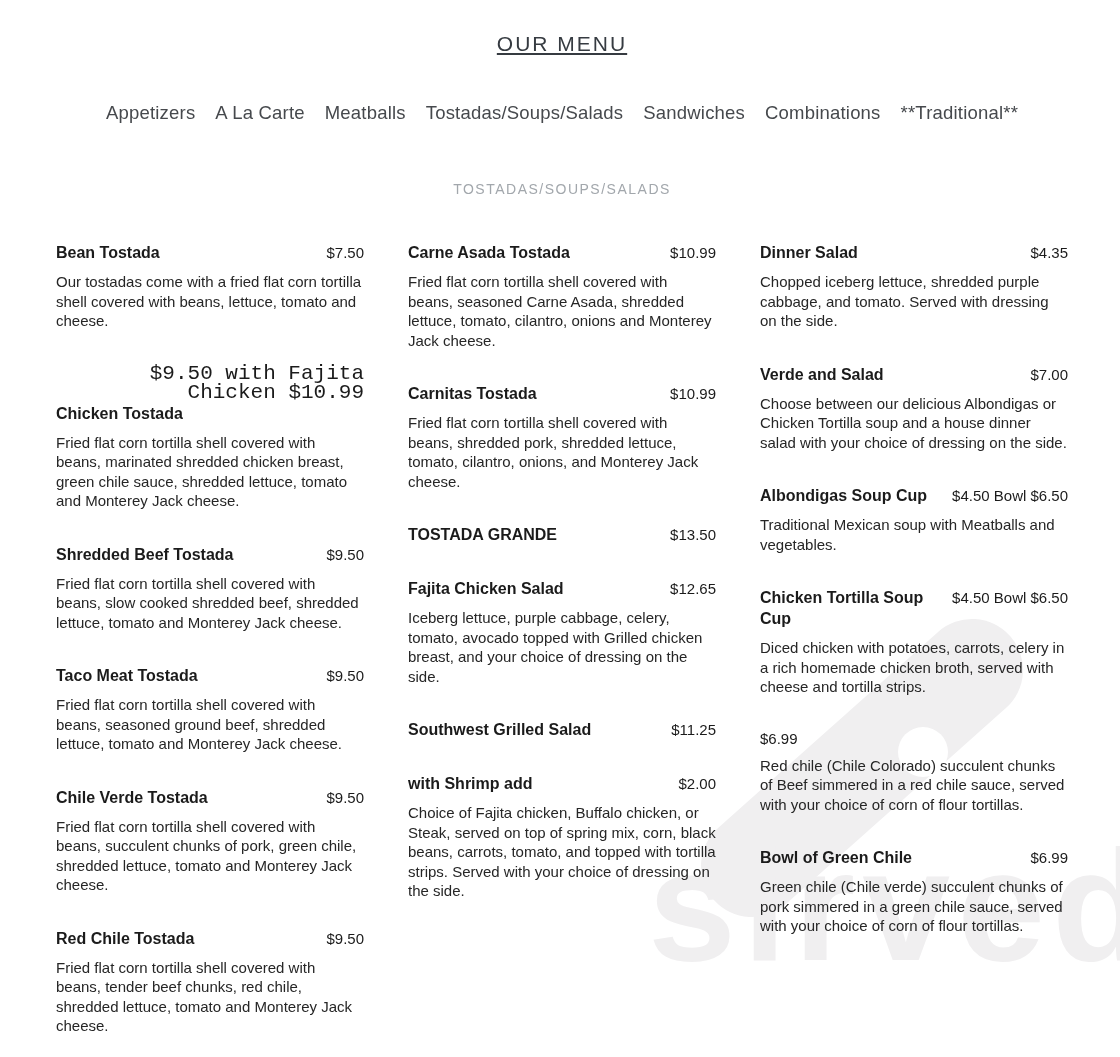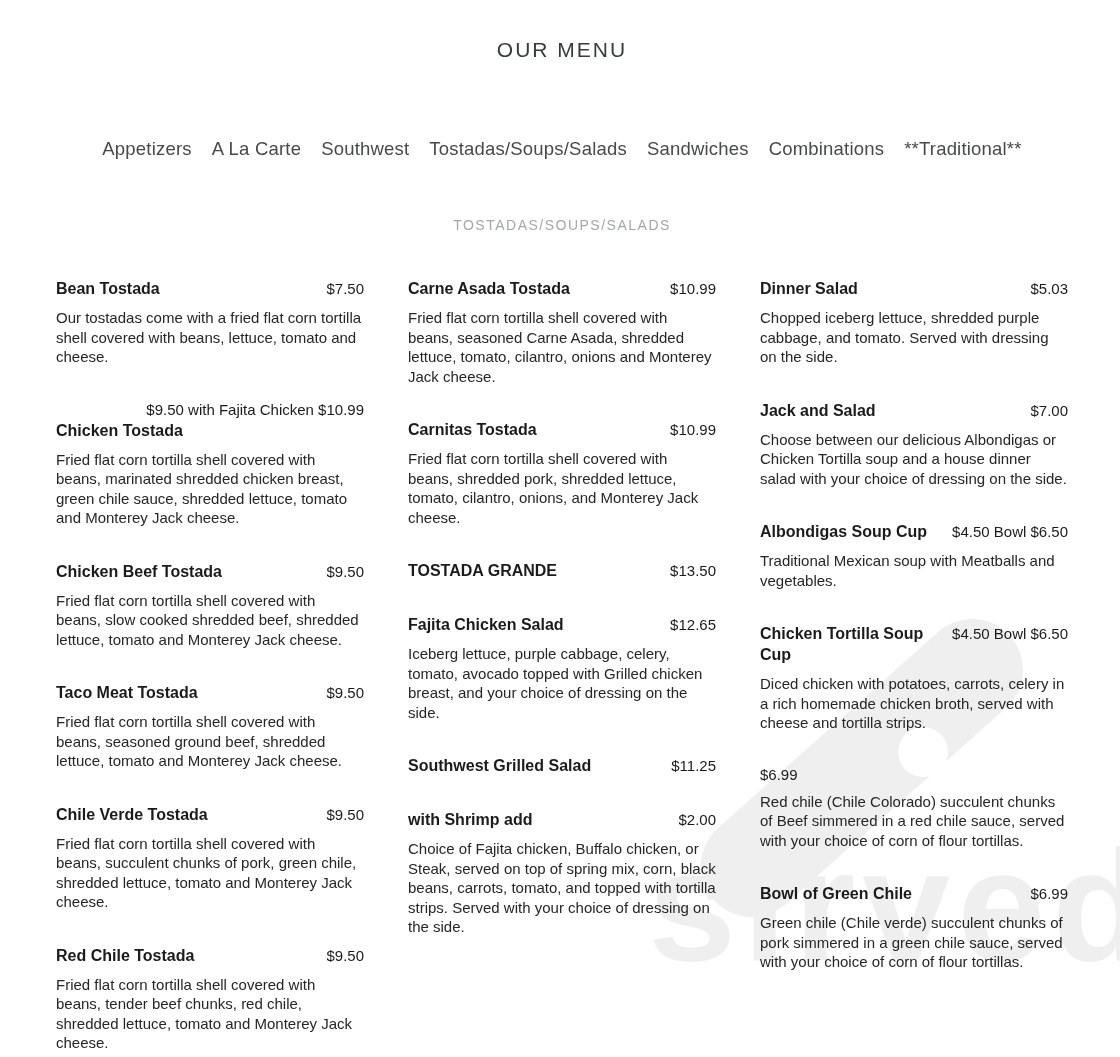--- a/index.html
+++ b/index.html
@@ -14,48 +14,48 @@
   .watermark{position:absolute;inset:0;z-index:0;pointer-events:none;text-align:center;}
   .wm-text{
     position:absolute;left:648px;top:826px;
     font-size:158px;font-weight:bold;letter-spacing:7px;line-height:1;
     color:#f0eff0;white-space:nowrap;
   }
 
   
   .content{position:relative;z-index:1;padding:20px 52px 0 56px;}
   .page-title{
-    margin:18px;text-align:center;
-    font-size:21px;font-weight:400;letter-spacing:2px;color:#363b41;
+    margin:12px;text-align:center;
+    font-size:21px;font-weight:400;letter-spacing:2px;color:#363b41;text-decoration:underline;
   }
   .menu-nav{
     margin-top:46px;
     display:flex;justify-content:center;align-items:baseline;gap:20px;
     font-size:18.5px;font-weight:300;letter-spacing:.2px;color:#46494d;
   }
-  .menu-nav a{color:#46494d;text-decoration:none;white-space:nowrap;cursor:pointer;margin-top:30px;}
+  .menu-nav a{color:#46494d;text-decoration:none;white-space:nowrap;cursor:pointer;}
   .section-heading{
     margin-top:57px;text-align:center;
     font-size:14px;letter-spacing:1.5px;color:#a2a7ac;
   }
   .menu-grid{
     margin-top:45px;
     display:grid;grid-template-columns:repeat(3,1fr);column-gap:44px;
   }
   .menu-item{margin-bottom:33px;}
   .item-row{display:flex;justify-content:flex-start;align-items:baseline;gap:16px;}
   .item-name{
     flex:1 1 auto;
     font-size:16px;font-weight:bold;color:#1b1b1b;line-height:21px;
   }
   .item-price{
     flex:0 0 auto;
     font-size:15px;color:#1b1b1b;white-space:nowrap;text-align:right;
   }
-  .price-above{font-size:15px;color:#1b1b1b;text-align:right;line-height:19px;margin-bottom:1px;}
+  .price-above{font-size:21px;color:#1b1b1b;text-align:right;line-height:19px;margin-bottom:1px;font-family:Liberation Mono, monospace;}
   .item-desc{margin-top:9px;font-size:15px;line-height:19.5px;color:#262626;}
 </style>
 </head>
 <body>
 
 <div class="page">
 
   <div class="watermark" aria-hidden="true">
     <svg style="position:absolute;left:680px;top:608px" width="360" height="315" viewBox="0 0 360 315">
       <line x1="72" y1="258" x2="292" y2="62" stroke="#f0eff0" stroke-width="102" stroke-linecap="round"></line>
@@ -63,21 +63,21 @@
     </svg>
     <div class="wm-text">sirved</div>
   </div>
 
   <div class="content">
     <h1 class="page-title">OUR MENU</h1>
 
     <nav class="menu-nav" id="menu-nav">
         <a href="#">Appetizers</a>
         <a href="#">A La Carte</a>
-        <a href="#">Southwest</a>
+        <a href="#">Meatballs</a>
         <a href="#">Tostadas/Soups/Salads</a>
         <a href="#">Sandwiches</a>
         <a href="#">Combinations</a>
         <a href="#">**Traditional**</a>
       </nav>
 
     <div class="section-heading">TOSTADAS/SOUPS/SALADS</div>
 
     <div class="menu-grid" id="menu-grid">
         <div class="menu-col">
@@ -88,21 +88,21 @@
             </div>
             <div class="item-desc">Our tostadas come with a fried flat corn tortilla shell covered with beans, lettuce, tomato and cheese.</div>
           </div>
           <div class="menu-item">
             <div class="price-above">$9.50 with Fajita Chicken $10.99</div>
             <div class="item-name">Chicken Tostada</div>
             <div class="item-desc">Fried flat corn tortilla shell covered with beans, marinated shredded chicken breast, green chile sauce, shredded lettuce, tomato and Monterey Jack cheese.</div>
           </div>
           <div class="menu-item">
             <div class="item-row">
-              <div class="item-name">Chicken Beef Tostada</div>
+              <div class="item-name">Shredded Beef Tostada</div>
               <div class="item-price">$9.50</div>
             </div>
             <div class="item-desc">Fried flat corn tortilla shell covered with beans, slow cooked shredded beef, shredded lettuce, tomato and Monterey Jack cheese.</div>
           </div>
           <div class="menu-item">
             <div class="item-row">
               <div class="item-name">Taco Meat Tostada</div>
               <div class="item-price">$9.50</div>
             </div>
             <div class="item-desc">Fried flat corn tortilla shell covered with beans, seasoned ground beef, shredded lettuce, tomato and Monterey Jack cheese.</div>
@@ -161,27 +161,27 @@
               <div class="item-name">with Shrimp add</div>
               <div class="item-price">$2.00</div>
             </div>
             <div class="item-desc">Choice of Fajita chicken, Buffalo chicken, or Steak, served on top of spring mix, corn, black beans, carrots, tomato, and topped with tortilla strips. Served with your choice of dressing on the side.</div>
           </div>
         </div>
         <div class="menu-col">
           <div class="menu-item">
             <div class="item-row">
               <div class="item-name">Dinner Salad</div>
-              <div class="item-price">$5.03</div>
+              <div class="item-price">$4.35</div>
             </div>
             <div class="item-desc">Chopped iceberg lettuce, shredded purple cabbage, and tomato. Served with dressing on the side.</div>
           </div>
           <div class="menu-item">
             <div class="item-row">
-              <div class="item-name">Jack and Salad</div>
+              <div class="item-name">Verde and Salad</div>
               <div class="item-price">$7.00</div>
             </div>
             <div class="item-desc">Choose between our delicious Albondigas or Chicken Tortilla soup and a house dinner salad with your choice of dressing on the side.</div>
           </div>
           <div class="menu-item">
             <div class="item-row">
               <div class="item-name">Albondigas Soup Cup</div>
               <div class="item-price">$4.50 Bowl $6.50</div>
             </div>
             <div class="item-desc">Traditional Mexican soup with Meatballs and vegetables.</div>

